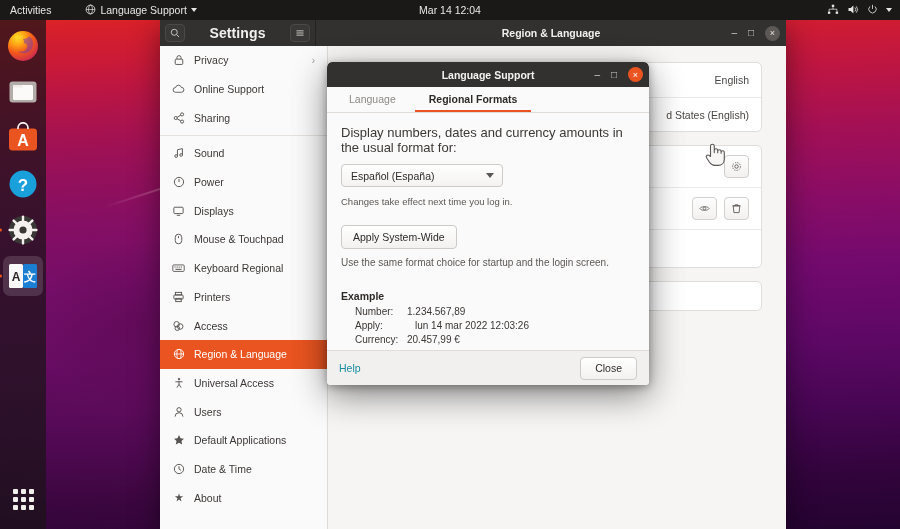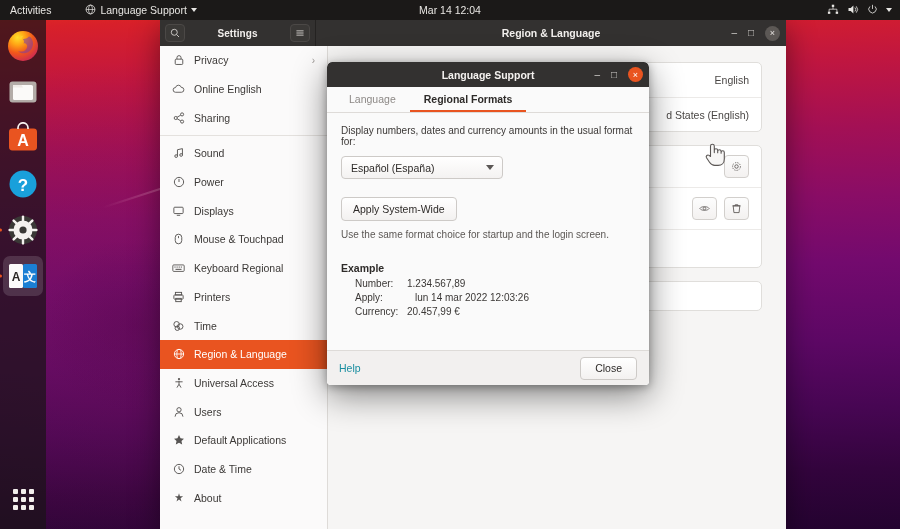--- a/index.html
+++ b/index.html
@@ -136,21 +136,21 @@
   }
   .hdr-btn {
     width: 20px; height: 18px;
     border: 1px solid #4b4846;
     border-radius: 4px;
     background: #3a3836;
     display: flex; align-items: center; justify-content: center;
     color: #cfccc9; font-size: 10px;
   }
   .sw-title-l {
-    color: #f2efed; font-size: 10px; font-weight: bold;
+    color: #f2efed; font-size: 14px; font-weight: bold;
     letter-spacing: 0.1px;
   }
   .sw-head-right {
     flex: 1; background: #333130;
     display: flex; align-items: center; position: relative;
   }
   .sw-title-r {
     position: absolute; left: 0; right: 0; text-align: center;
     color: #f2efed; font-size: 10.5px; font-weight: bold;
   }
@@ -265,42 +265,42 @@
     display: flex; align-items: center; justify-content: center;
     font-size: 9px;
   }
   .dlg-body {
     flex: 1; background: #fafafa;
     display: flex; flex-direction: column;
     min-height: 0;
     padding: 0 0 0 0;
   }
   .tabs {
-    display: flex; gap: 0;
+    display: flex; gap: 5px;
     padding: 0 8px;
     border-bottom: 1px solid #dedbd8;
     background: #fafafa;
     flex: 0 0 26px;
     align-items: flex-end;
   }
   .tab {
     font-size: 10.5px; color: #8d8986;
     padding: 4px 14px 5px 14px;
     border-bottom: 2px solid transparent;
   }
   .tab.active {
     color: #2e2b29; font-weight: bold;
     border-bottom-color: #e95420;
   }
   .dlg-content {
     flex: 1; padding: 12px 14px 6px 14px;
     min-height: 0;
   }
   .dlg-label {
-    font-size: 10px; color: #3b3836; margin-bottom: 9px;
+    font-size: 13px; color: #3b3836; margin-bottom: 9px;
   }
   .combo {
     width: 162px; height: 23px;
     border: 1px solid #cdcac7; border-radius: 4px;
     background: linear-gradient(#ffffff, #f4f2f1);
     display: flex; align-items: center; justify-content: space-between;
     padding: 0 8px 0 9px;
     font-size: 10.5px; color: #2e2b29;
   }
   .combo .caret {
@@ -543,21 +543,21 @@
           <span>Privacy</span>
           <span class="chev-r">›</span>
         </div>
 
         <div class="side-item">
           <span class="si-icon">
             <svg width="13" height="12" viewBox="0 0 16 14">
                 <path d="M4.2 11 a2.9 2.9 0 0 1 .2-5.8 A3.6 3.6 0 0 1 11.4 5 a2.9 2.9 0 0 1 .4 6 Z" fill="none" stroke="currentColor" stroke-width="1.1"></path>
               </svg>
           </span>
-          <span>Online English</span>
+          <span>Online Support</span>
         </div>
 
         <div class="side-item">
           <span class="si-icon">
             <svg width="12" height="12" viewBox="0 0 14 14">
                 <circle cx="10.6" cy="2.8" r="1.8" fill="none" stroke="currentColor" stroke-width="1.1"></circle>
                 <circle cx="3.2" cy="7" r="1.8" fill="none" stroke="currentColor" stroke-width="1.1"></circle>
                 <circle cx="10.6" cy="11.2" r="1.8" fill="none" stroke="currentColor" stroke-width="1.1"></circle>
                 <line x1="4.8" y1="6.1" x2="9" y2="3.7" stroke="currentColor" stroke-width="1.1"></line>
                 <line x1="4.8" y1="7.9" x2="9" y2="10.3" stroke="currentColor" stroke-width="1.1"></line>
@@ -638,21 +638,21 @@
 
 
         <div class="side-item">
           <span class="si-icon">
             <svg width="13" height="12" viewBox="0 0 14 14">
                 <circle cx="4.8" cy="5" r="3.2" fill="none" stroke="currentColor" stroke-width="1.1"></circle>
                 <circle cx="9" cy="7.6" r="3.2" fill="none" stroke="currentColor" stroke-width="1.1"></circle>
                 <circle cx="5.6" cy="9.6" r="2.6" fill="none" stroke="currentColor" stroke-width="1.1"></circle>
               </svg>
           </span>
-          <span>Time</span>
+          <span>Access</span>
         </div>
 
         <div class="side-item active">
           <span class="si-icon">
             <svg width="12" height="12" viewBox="0 0 14 14">
                 <circle cx="7" cy="7" r="5.4" fill="none" stroke="currentColor" stroke-width="1.1"></circle>
                 <ellipse cx="7" cy="7" rx="2.5" ry="5.4" fill="none" stroke="currentColor" stroke-width="1"></ellipse>
                 <line x1="1.6" y1="7" x2="12.4" y2="7" stroke="currentColor" stroke-width="1"></line>
               </svg>
           </span>
@@ -780,20 +780,21 @@
 
       <div class="dlg-content">
 
         <div class="dlg-label">Display numbers, dates and currency amounts in the usual format for:</div>
 
         <div class="combo">
           <span>Español (España)</span>
           <span class="caret"></span>
         </div>
 
+        <div class="hint">Changes take effect next time you log in.</div>
 
         <div class="apply-btn">Apply System-Wide</div>
 
         <div class="hint2">Use the same format choice for startup and the login screen.</div>
 
         <div class="example-title">Example</div>
         <div class="ex-grid">
           <span class="ex-k">Number:</span>
           <span class="ex-v">1.234.567,89</span>
           <span class="ex-k">Apply:</span>

